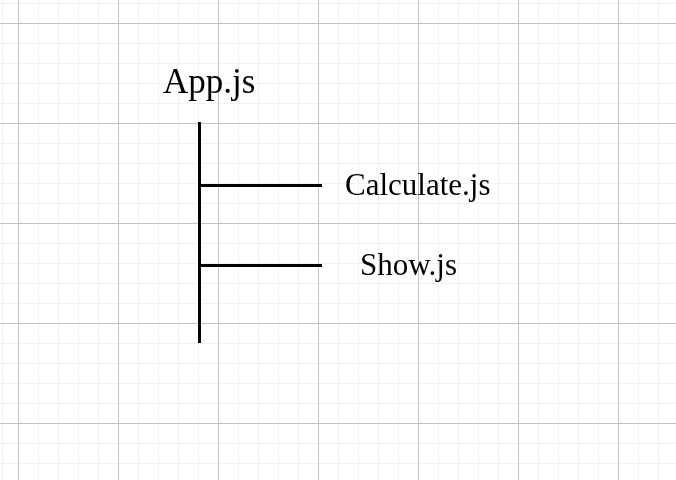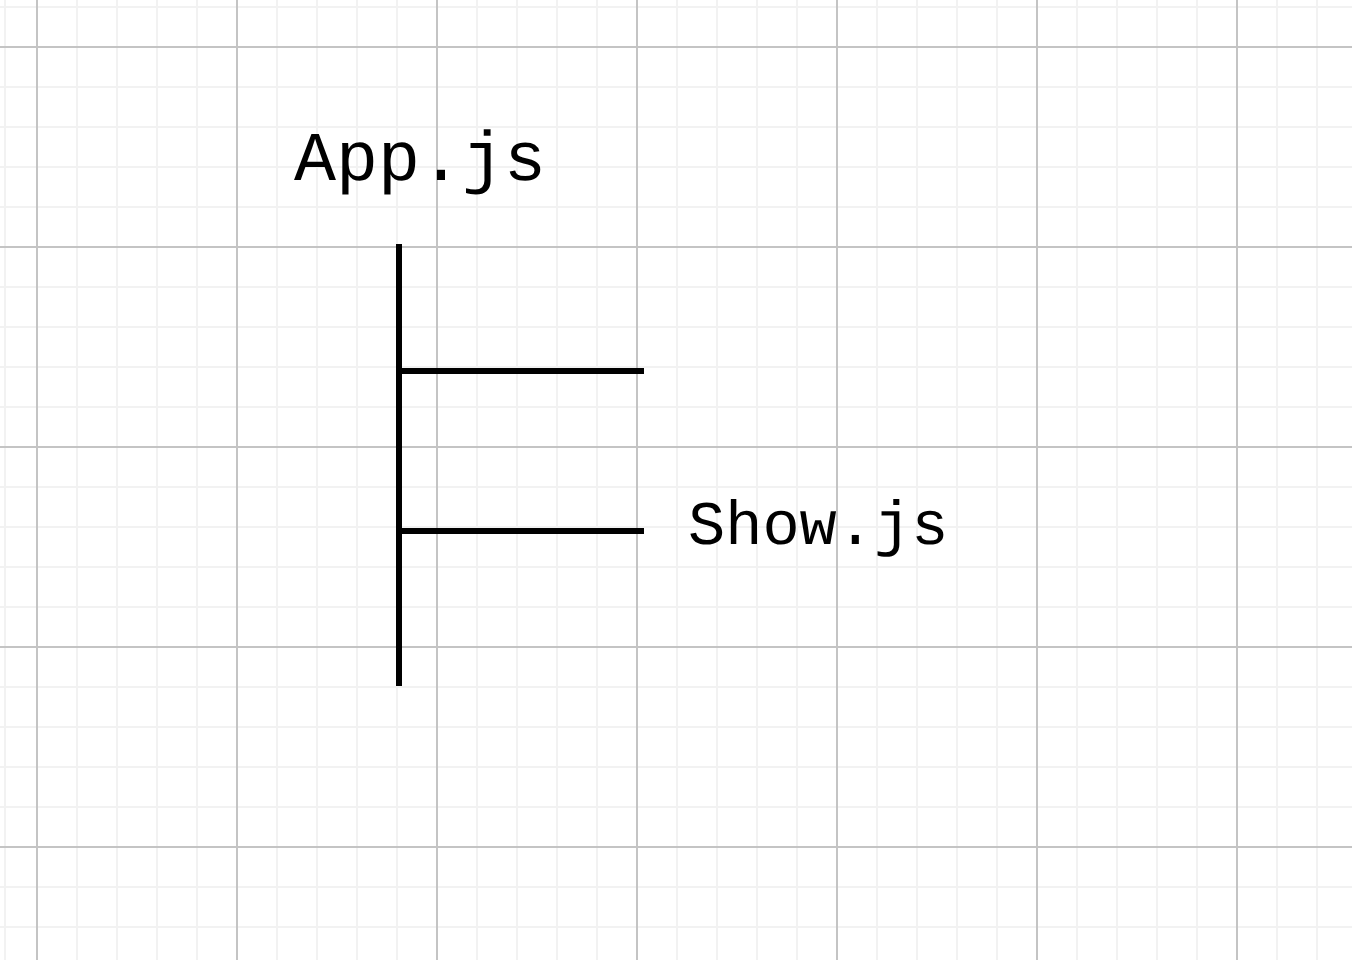--- a/index.html
+++ b/index.html
@@ -30,23 +30,24 @@
       0px 23px,
       18px 0px,
       0px 3px;
     overflow: hidden;
     font-family: "Liberation Sans", sans-serif;
   }
 
   .node-label {
     position: absolute;
     color: #000000;
-    font-family: Liberation Mono, monospace;
+    font-family: Liberation Serif, serif;
     white-space: nowrap;
     line-height: 1;
+    margin-left: 16px;
   }
 
   #root-label {
     left: 147px;
     top: 64px;
     font-size: 35px;
   }
 
   #child-label-0 {
     left: 329px;
@@ -85,18 +86,19 @@
 <body>
 
 <div id="canvas">
 
   <div class="node-label" id="root-label">App.js</div>
 
   <div class="trunk-line"></div>
 
   <div class="branch-line" id="branch-line-0"></div>
 
+  <div class="node-label" id="child-label-0">Calculate.js</div>
 
   <div class="branch-line" id="branch-line-1"></div>
 
   <div class="node-label" id="child-label-1">Show.js</div>
 
 </div>
 
 </body></html>

